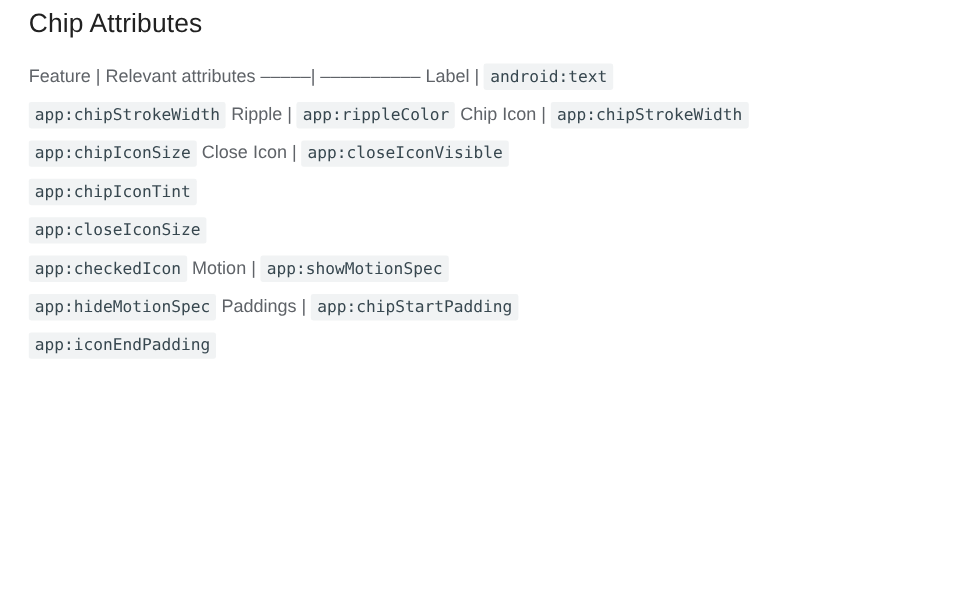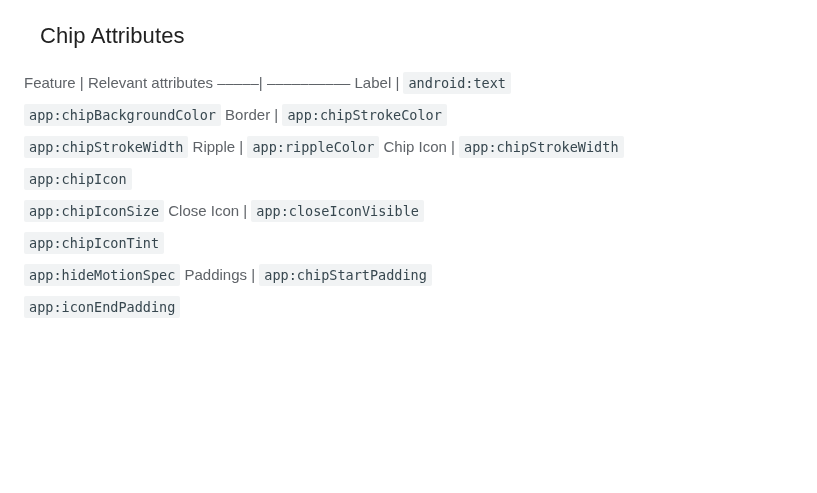--- a/index.html
+++ b/index.html
@@ -18,21 +18,21 @@
     width: 817px;
     height: 493px;
     overflow: hidden;
     background: var(--background);
     font-family: "Liberation Sans", sans-serif;
   }
   .page {
     padding: 5px 24px 0 24px;
   }
   h1.page-title {
-    margin: 16px;
+    margin: 0;
     font-size: 22px;
     line-height: 30px;
     font-weight: 500;
     letter-spacing: 0.1px;
     color: var(--title-text);
   }
   .attribute-lines {
     margin-top: 13px;
   }
   .line {
@@ -56,21 +56,21 @@
     margin-top: 32px;
   }
 </style>
 </head>
 <body>
 
 <div class="page">
   <h1 class="page-title">Chip Attributes</h1>
   <div class="attribute-lines">
       <div class="line"><span class="text">Feature | Relevant attributes –––––| –––––––––– Label |</span> <span class="code">android:text</span></div>
-      <div class="line"><span class="code">app:chipBackgroundColor</span> <span class="text">Border |</span> <span class="code">app:chipStrokeColor</span></div>
       <div class="line"><span class="code">app:chipStrokeWidth</span> <span class="text">Ripple |</span> <span class="code">app:rippleColor</span> <span class="text">Chip Icon |</span> <span class="code">app:chipStrokeWidth</span></div>
-      <div class="line"><span class="code">app:chipIcon</span></div>
       <div class="line"><span class="code">app:chipIconSize</span> <span class="text">Close Icon |</span> <span class="code">app:closeIconVisible</span></div>
       <div class="line"><span class="code">app:chipIconTint</span></div>
+      <div class="line"><span class="code">app:closeIconSize</span></div>
+      <div class="line"><span class="code">app:checkedIcon</span> <span class="text">Motion |</span> <span class="code">app:showMotionSpec</span></div>
       <div class="line"><span class="code">app:hideMotionSpec</span> <span class="text">Paddings |</span> <span class="code">app:chipStartPadding</span></div>
       <div class="line"><span class="code">app:iconEndPadding</span></div>
     </div>
 </div>
 
 </body></html>

